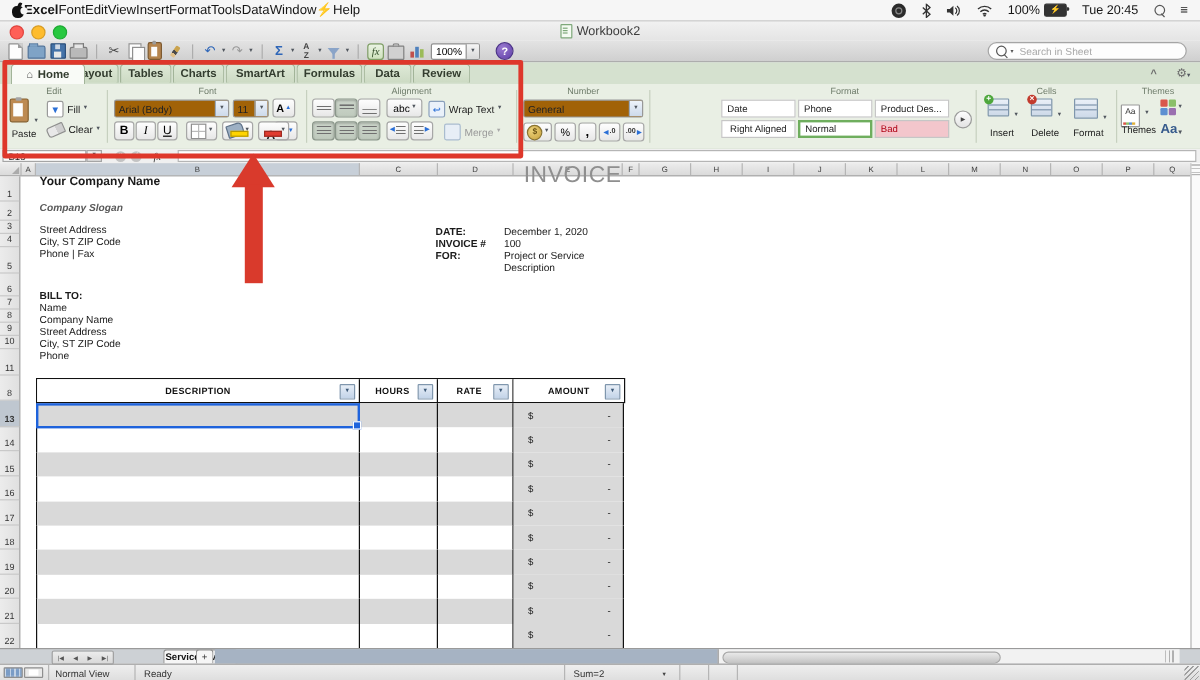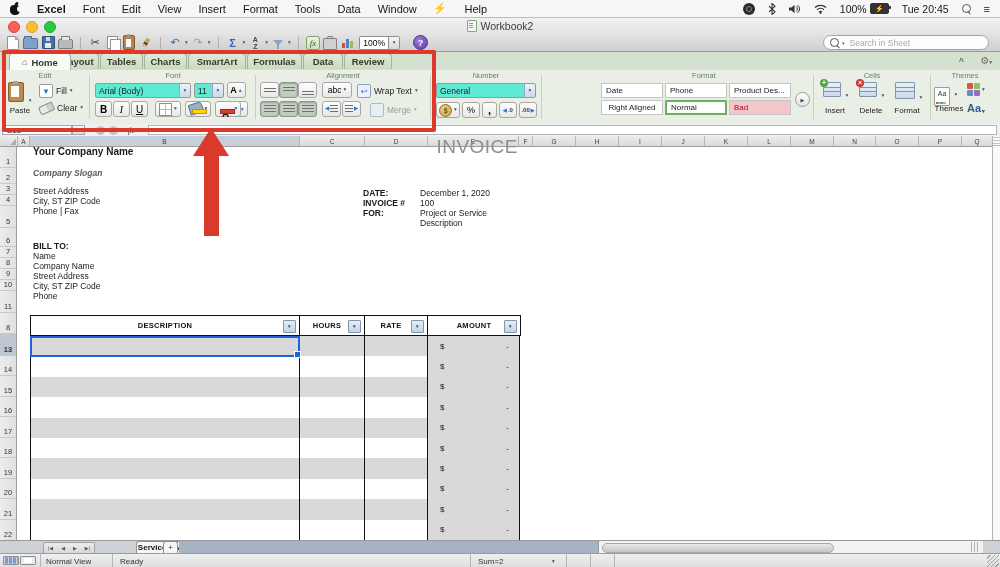--- a/index.html
+++ b/index.html
@@ -1,21 +1,21 @@
 <!DOCTYPE html>
 <html><head>
 <meta charset="utf-8">
 <style>
   html,body{margin:0;padding:0;background:#222;}
   #screen{position:relative;width:1000px;height:567px;background:#fff;overflow:hidden;
     font-family:"Liberation Sans",sans-serif;-webkit-font-smoothing:antialiased;}
   
   #menubar{position:absolute;left:0;top:0;width:100%;height:18px;background:#f6f6f6;
     border-bottom:1px solid #bdbdbd;display:flex;align-items:center;padding:0 10px;box-sizing:border-box;font-size:11px;color:#161616;}
-  .mgroup{display:flex;align-items:center;gap:17px;}
+  .mgroup{display:flex;align-items:center;}
   .mitem{white-space:nowrap;cursor:default;}
   .appmenu{font-weight:bold;}
   #mright{margin-left:auto;display:flex;align-items:center;gap:13px;}
   .apple{position:relative;width:10px;height:12px;}
   .apple .body{position:absolute;left:0;top:2px;width:10px;height:10px;background:#111;border-radius:4px 4px 4.5px 4.5px;}
   .apple .bite{position:absolute;right:-3px;top:3px;width:6px;height:6px;background:#f6f6f6;border-radius:50%;}
   .apple .leaf{position:absolute;left:5px;top:-1px;width:3px;height:4px;background:#111;border-radius:60% 0 60% 0;transform:rotate(20deg);}
   .cc-circle{width:12px;height:12px;border-radius:50%;background:#2b2b2b;position:relative;}
   .cc-circle::after{content:"";position:absolute;left:3px;top:3px;width:6px;height:6px;border-radius:50%;background:#2b2b2b;border:1px solid #888;box-sizing:border-box;}
   .battery{display:flex;align-items:center;gap:3px;font-size:10.5px;}
@@ -80,21 +80,21 @@
     font-size:9.5px;font-weight:bold;color:#333d2f;padding:0 12px;box-sizing:border-box;cursor:default;}
   .rtab.active{background:#f9fbf7;height:17px;z-index:2;}
   .homeico{font-size:9px;margin-right:4px;color:#444;}
   #ribcollapse{position:absolute;right:36px;top:4px;font-size:9px;color:#6d6d6d;font-weight:bold;}
   #ribgear{position:absolute;right:8px;top:3px;font-size:10px;color:#6d6d6d;}
   #ribbody{position:absolute;left:0;top:70px;width:100%;height:54px;background:#e9efe4;border-bottom:1px solid #b2c1ab;}
   .rgroup{position:absolute;top:0;height:54px;}
   .gtitle{position:absolute;top:1px;left:0;right:0;text-align:center;font-size:7.5px;color:#6e7c6a;}
   .vdiv{position:absolute;top:5px;height:44px;width:1px;background:#c6d0bf;}
   .rbtn{background:linear-gradient(#fefefe,#e7e7e7);border:1px solid #a7a7a7;border-radius:3px;display:inline-flex;align-items:center;justify-content:center;box-sizing:border-box;cursor:default;}
-  .rsel{background:#5eead4;border:1px solid #989898;border-radius:2px;display:flex;align-items:center;font-size:8.5px;color:#222;box-sizing:border-box;overflow:hidden;}
+  .rsel{background:#a16207;border:1px solid #989898;border-radius:2px;display:flex;align-items:center;font-size:8.5px;color:#222;box-sizing:border-box;overflow:hidden;}
   .rsel .grow{flex:1;padding-left:3px;white-space:nowrap;}
   .selbtn{width:10px;height:100%;background:linear-gradient(#eef3fa,#ccd9ea);border-left:1px solid #98a9bd;display:flex;align-items:center;justify-content:center;flex:none;}
   .dd{font-size:5.5px;color:#50565e;line-height:1;}
   .dd::after{content:"";}
   .minirow{position:absolute;display:flex;align-items:center;gap:3px;font-size:8.5px;color:#222;}
   .clipico{width:14px;height:18px;background:#bd8a52;border:1px solid #85602f;border-radius:2px;position:relative;}
   .clipico::after{content:"";position:absolute;left:2px;top:3px;width:8px;height:11px;background:#fdfdfd;}
   .clipico::before{content:"";position:absolute;left:3.5px;top:-2px;width:5px;height:3px;background:#a3a3a3;border-radius:1px;}
   .fillico{width:12px;height:12px;background:#fff;border:1px solid #9a9a9a;border-radius:2px;display:flex;align-items:center;justify-content:center;color:#2a6fd6;font-size:8px;font-weight:bold;}
   .eraserico{width:13px;height:7px;background:linear-gradient(90deg,#e8e8e8 0 55%,#cfcfcf 55%);border:1px solid #8f8f8f;border-radius:3px 1px 1px 3px;transform:rotate(-24deg);}

